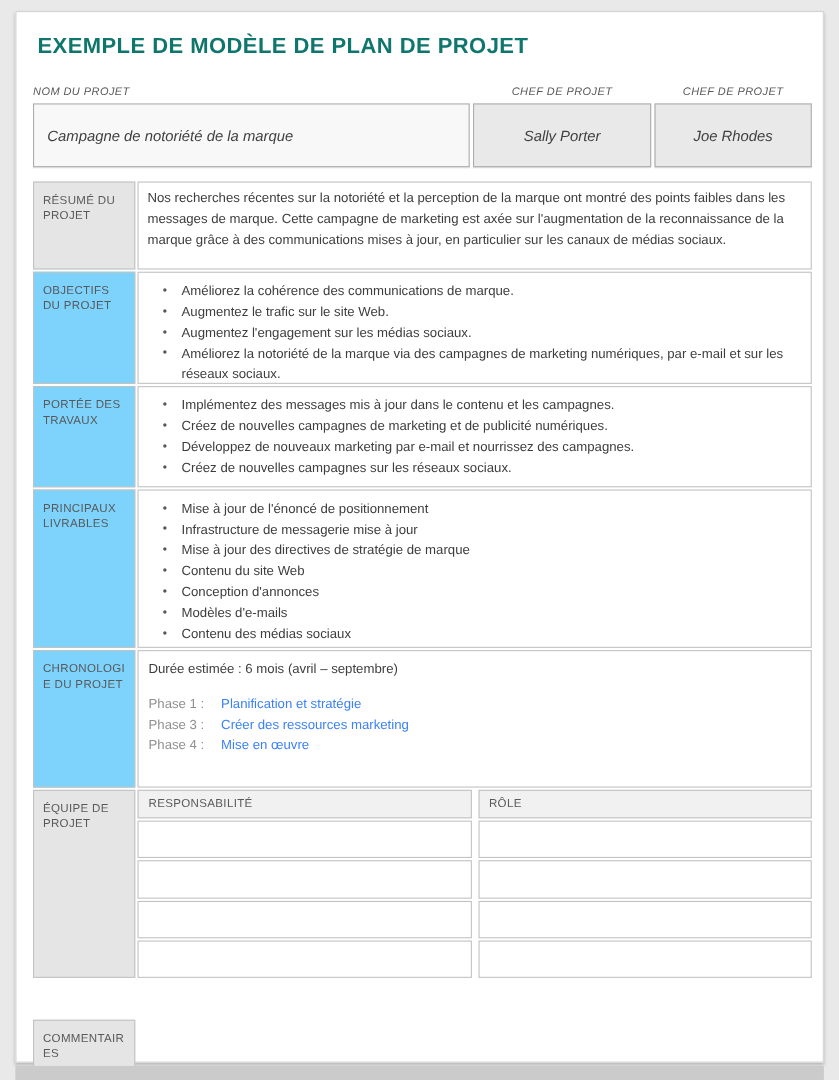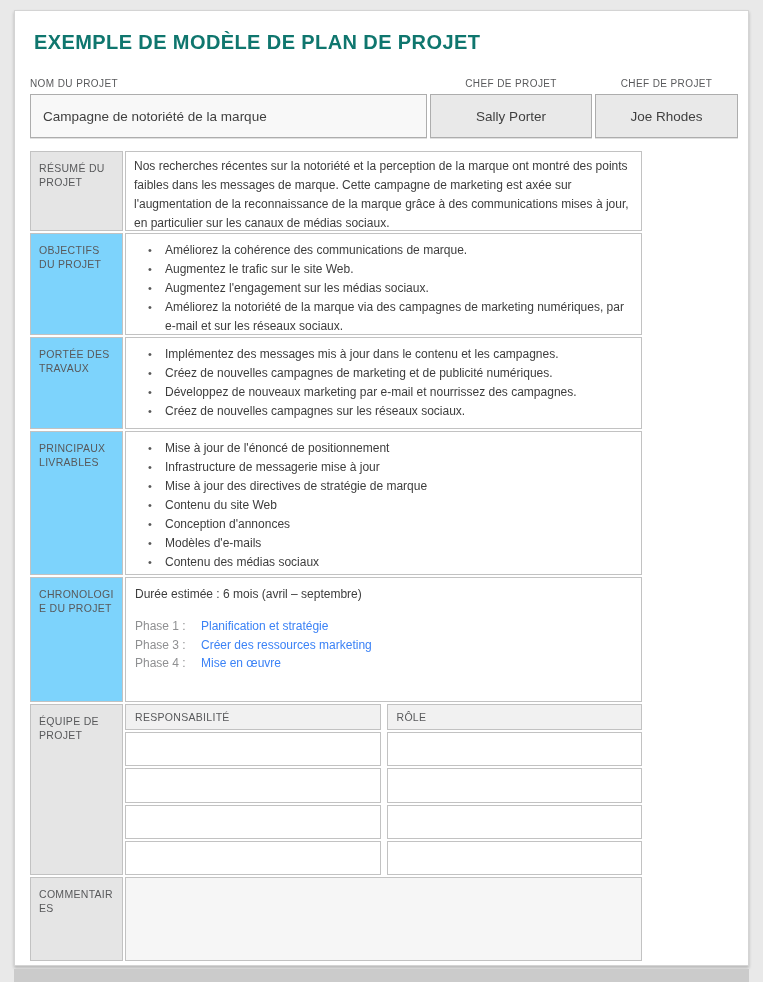--- a/index.html
+++ b/index.html
@@ -32,49 +32,49 @@
     letter-spacing: 0.4px;
     color: #0f766e;
   }
   
   .fields-row {
     display: flex;
     gap: 3px;
     margin: 24px 0 0 15px;
     width: 708px;
   }
-  .field-col { display: flex; flex-direction: column; }
+  .field-col { display: flex; flex-direction: column; font-style: italic; }
   .field-col.c1 { width: 397px; }
   .field-col.c2 { width: 162px; }
   .field-col.c3 { width: 143px; }
   .field-label {
     font-size: 10px;
     letter-spacing: 0.4px;
     color: #58595b;
     margin-bottom: 3px;
     height: 13px;
     white-space: nowrap;
   }
   .c2 .field-label, .c3 .field-label { text-align: center; }
   .field-box {
-    height: 44px;
+    height: 58px;
     border: 1px solid #adadad;
     display: flex;
     align-items: center;
     font-size: 13.5px;
     color: #3f3f3f;
     background: #f8f8f8;
     box-shadow: 0 1px 0 rgba(0,0,0,0.12);
   }
   .field-box.name { padding-left: 12px; }
   .field-box.gray { background: #e9e9e9; justify-content: center; }
   
   .ptable {
     margin: 13px 0 0 15px;
-    width: 612px;
+    width: 708px;
     display: flex;
     flex-direction: column;
     gap: 2px;
   }
   .trow { display: flex; gap: 2px; }
   .hcell {
     flex: 0 0 93px;
     border: 1px solid #c2c2c2;
     background: #7dd3fc;
     padding: 9px 8px;
@@ -93,21 +93,21 @@
     font-size: 12px;
     line-height: 19px;
     color: #3d3d3d;
   }
   .row-resume   { height: 80px; }
   .row-objectifs{ height: 102px; }
   .row-portee   { height: 92px; }
   .row-livrables{ height: 144px; }
   .row-chrono   { height: 125px; }
   .row-equipe   { height: 171px; }
-  .row-comments { height: 84px; }
+  .row-comments { height: 84px; align-items: flex-end; }
   .para { padding: 5px 9px 0 8px; }
   .bullets { padding: 7px 10px 0 0; }
   .bullet-item { display: flex; }
   .bullet-glyph {
     flex: 0 0 17px;
     margin-left: 22px;
     color: #565656;
     font-size: 11px;
     line-height: 19px;
   }

